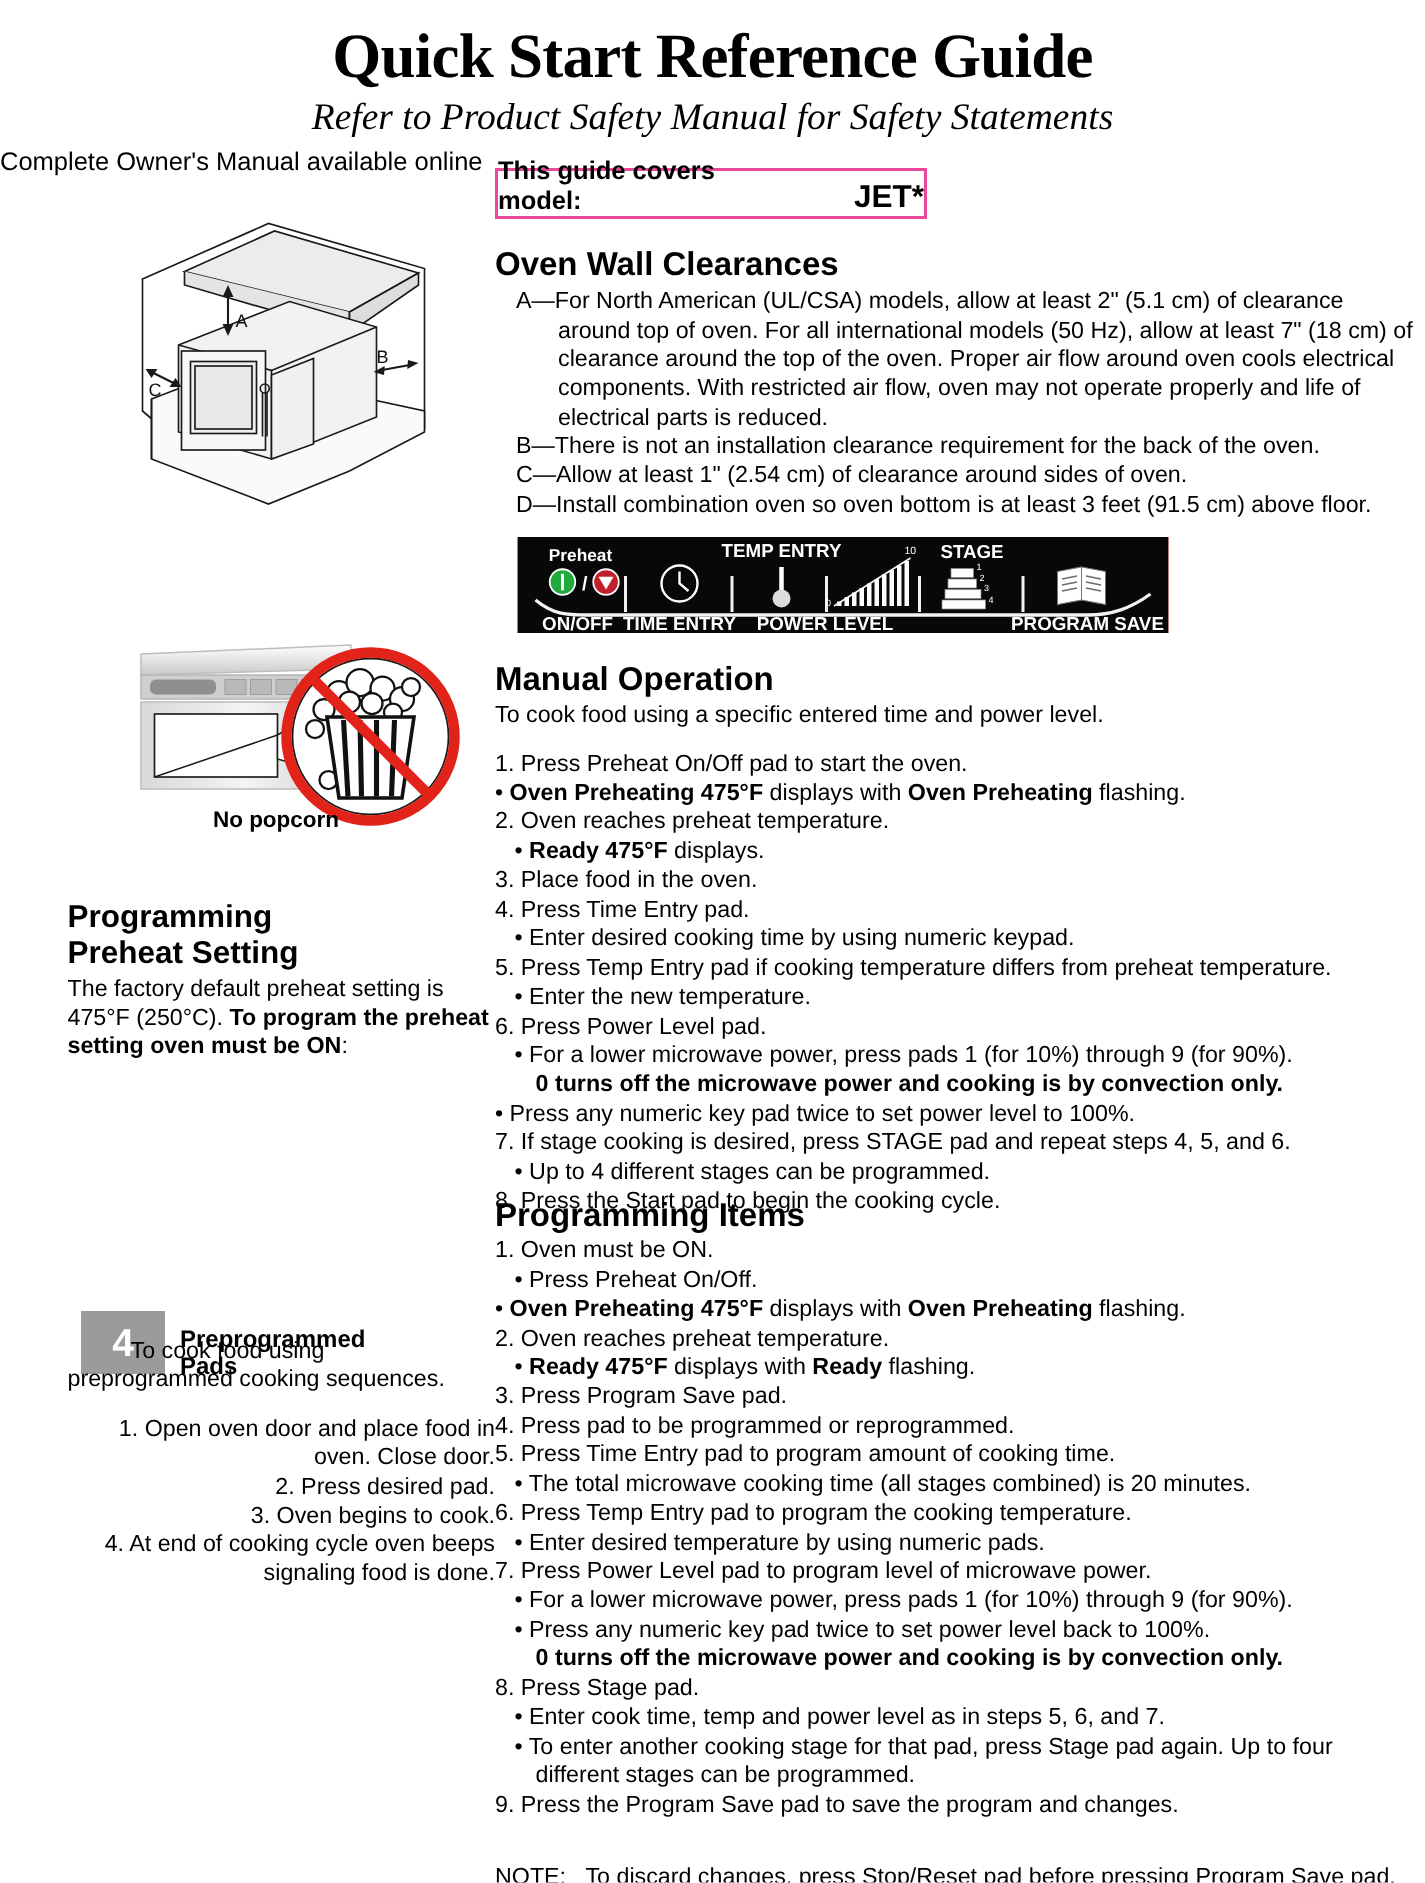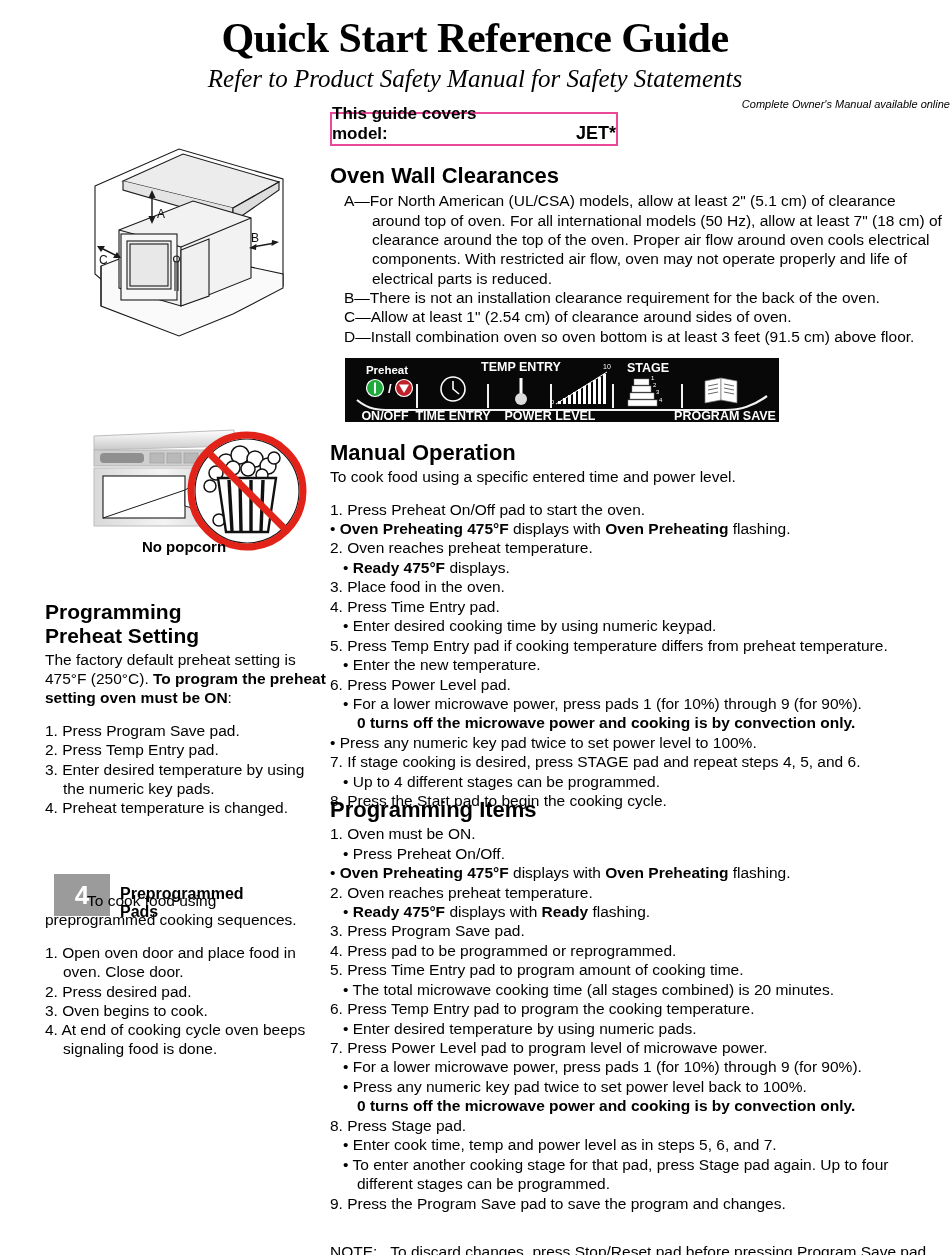--- a/index.html
+++ b/index.html
@@ -15,29 +15,29 @@
     font-family:"Liberation Serif", serif;
     font-weight:bold;font-size:42px;text-align:center;
     letter-spacing:-0.5px;margin:0;padding-top:17px;line-height:1.0;
   }
   .subtitle{
     font-family:"Liberation Serif", serif;
     font-style:italic;font-size:25px;text-align:center;
     margin:0;padding-top:6px;line-height:1.1;
   }
   .subsub{
-    font-size:11px;text-align:right;margin:0;padding-top:5px;font-style:italic;
+    font-size:17px;text-align:left;margin:0;padding-top:5px;
   }
   .modelbox{
     position:absolute;left:330px;top:112px;width:288px;height:34px;
     border:2px solid #ec4899;box-sizing:border-box;
     display:flex;align-items:flex-end;justify-content:center;gap:48px;
   }
   .modelbox .mb-label{font-size:17px;font-weight:bold;}
-  .modelbox .mb-value{font-size:18px;font-weight:bold;margin-left:22px;}
+  .modelbox .mb-value{font-size:21px;font-weight:bold;margin-left:22px;}
 
   
   .oven-drawing{position:absolute;left:83px;top:146px;width:210px;height:195px;}
   .popcorn-fig{position:absolute;left:84px;top:428px;width:230px;height:130px;}
   .nopopcorn-label{
     position:absolute;left:84px;top:538px;width:200px;text-align:center;
     font-size:15px;font-weight:bold;
   }
 
   .left-block{position:absolute;left:45px;width:285px;}
@@ -195,38 +195,32 @@
     </svg>
   </div>
   <div class="nopopcorn-label">No popcorn</div>
 
   <div class="left-block" style="top:600px;">
     <div class="lc-h">Programming</div>
     <div class="lc-h">Preheat Setting</div>
     <p class="lc-p">
       <span>The factory default preheat setting is 475°F (250°C). </span><b>To program the preheat setting oven must be ON</b><span>:</span>
     </p>
-    <ul class="lc-ol" style="padding-top:14px;">
-      <li>1. Press Program Save pad.</li>
-      <li>2. Press Temp Entry pad.</li>
-      <li>3. Enter desired temperature by using the numeric key pads.</li>
-      <li>4. Preheat temperature is changed.</li>
-    </ul>
   </div>
 
   <div class="badge-row">
     <div class="badge">4</div>
     <div class="badge-title">
       <div>Preprogrammed</div>
       <div>Pads</div>
     </div>
   </div>
   <div class="left-block" style="top:889px;">
     <p class="lc-p" style="text-indent:42px;">To cook food using preprogrammed cooking sequences.</p>
-    <ul class="lc-ol" style="padding-top:14px;">
+    <ul class="lc-ol" style="padding-top:14px;text-align:right;">
       <li>1. Open oven door and place food in oven. Close door.</li>
       <li>2. Press desired pad.</li>
       <li>3. Oven begins to cook.</li>
       <li>4. At end of cooking cycle oven beeps signaling food is done.</li>
     </ul>
   </div>
 
   <div class="right-col" style="top:164px;">
     <h2 class="sec-h">Oven Wall Clearances</h2>
     <ul class="clear-list" style="padding-top:3px;">

